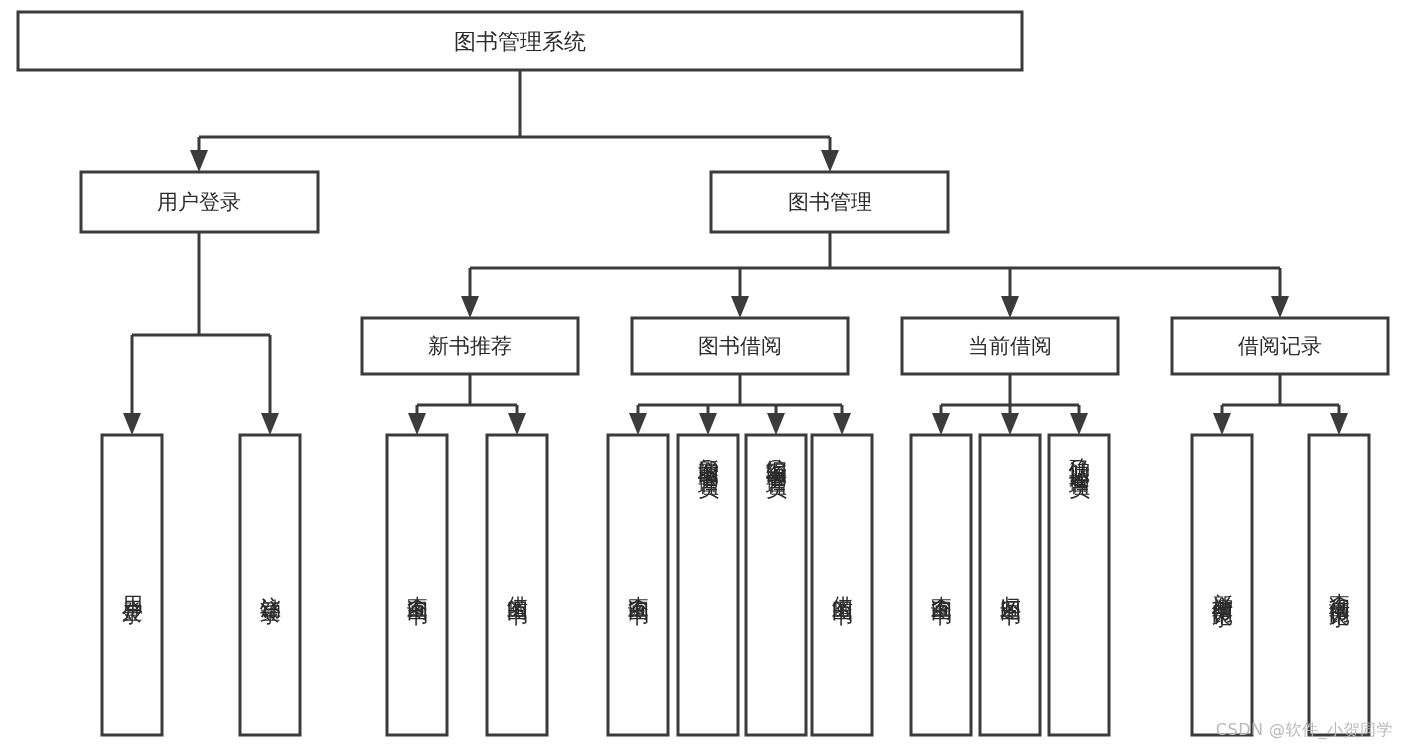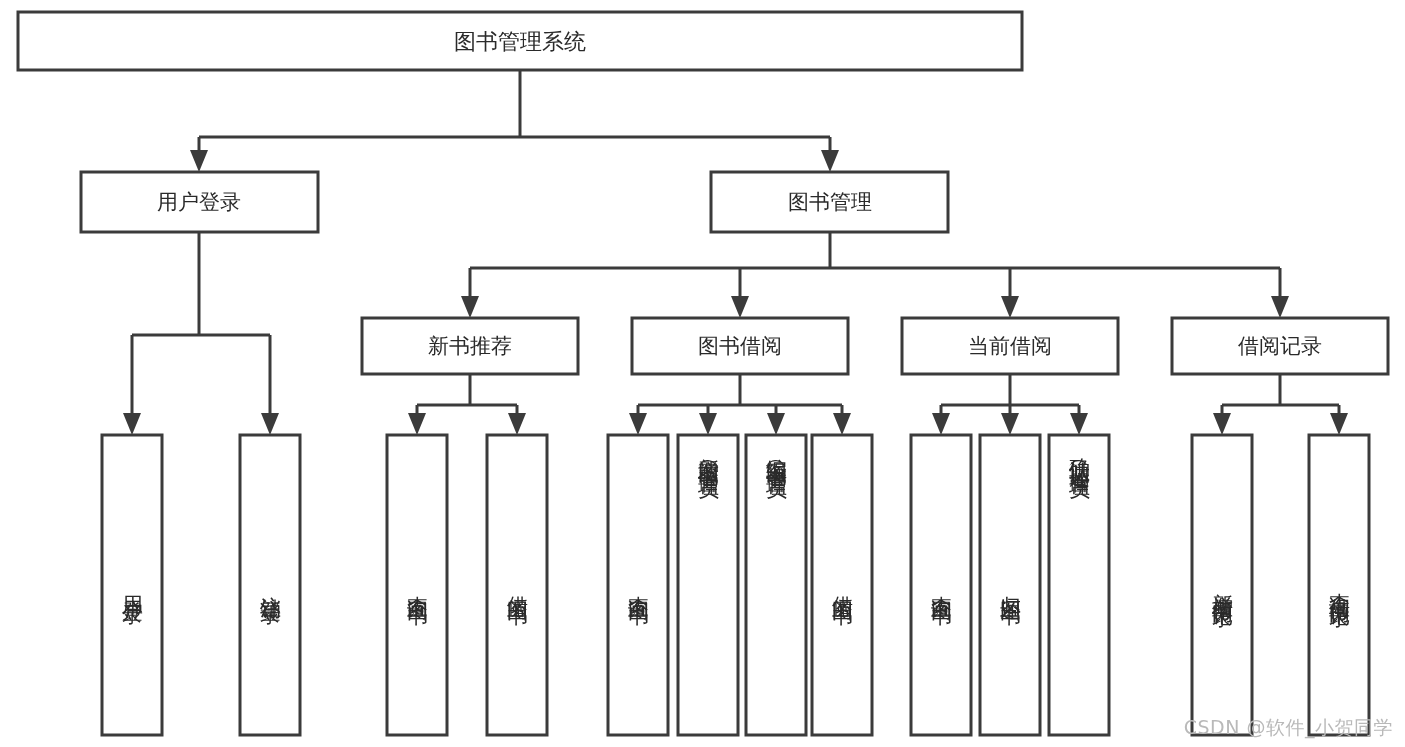--- a/index.html
+++ b/index.html
@@ -72,21 +72,21 @@
     letter-spacing: 3px;
     color: #2a2a2a;
     white-space: nowrap;
     text-align: center;
   }
   .watermark {
     position: absolute;
     right: 12px;
     bottom: 6px;
     font-family: "DejaVu Sans", "Liberation Sans", sans-serif;
-    font-size: 19px;
+    font-size: 16px;
     color: #b9b9b9;
     letter-spacing: 0.5px;
     white-space: nowrap;
   }
 </style>
 </head>
 <body>
 
 <div id="diagram-root">
 

